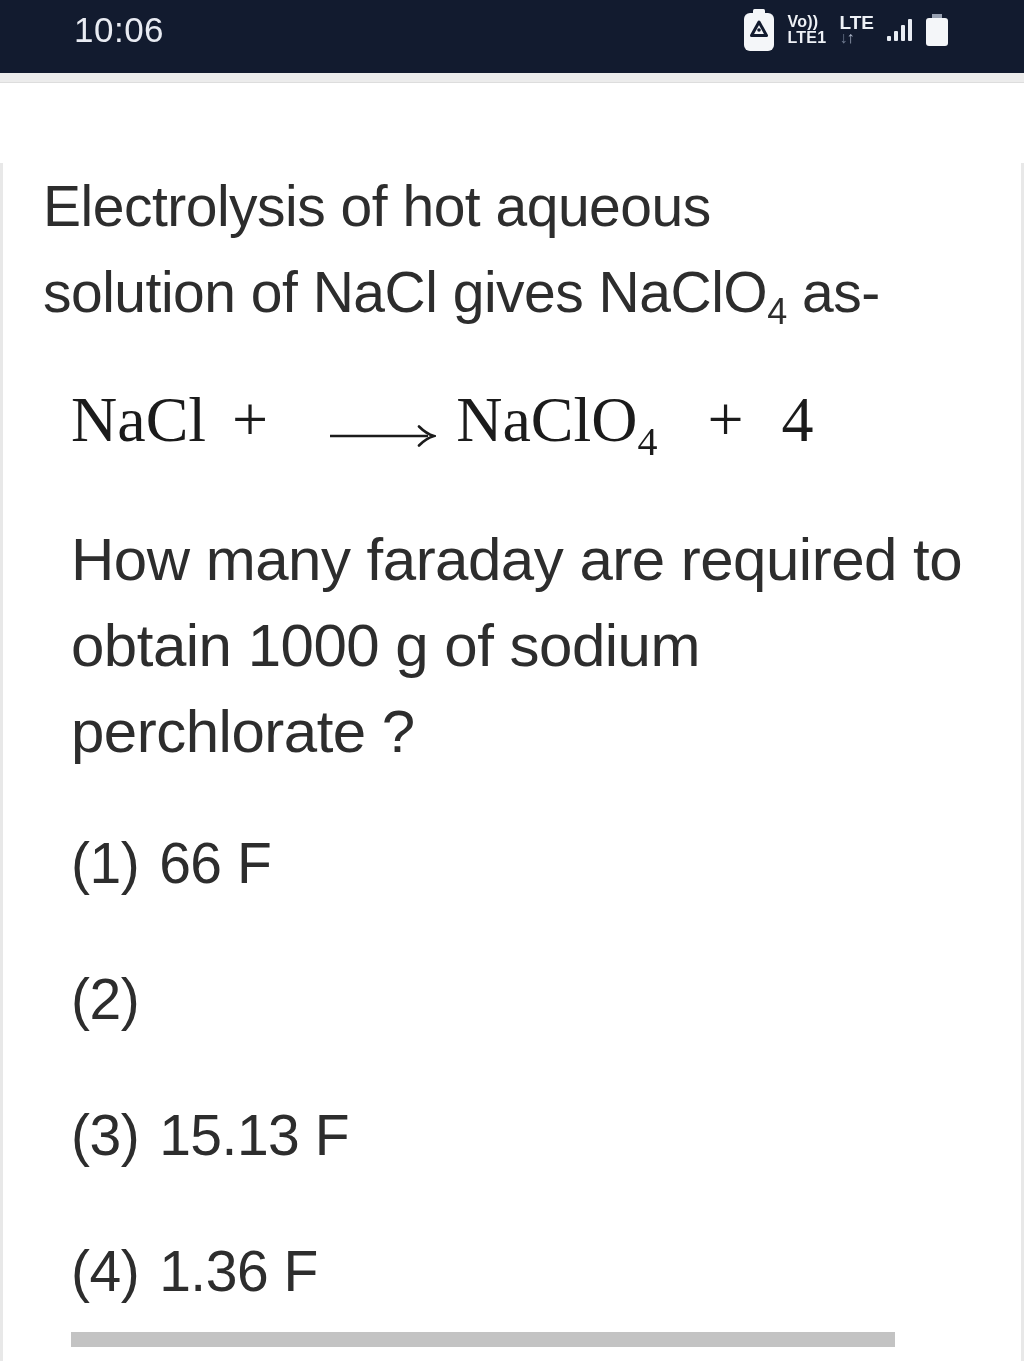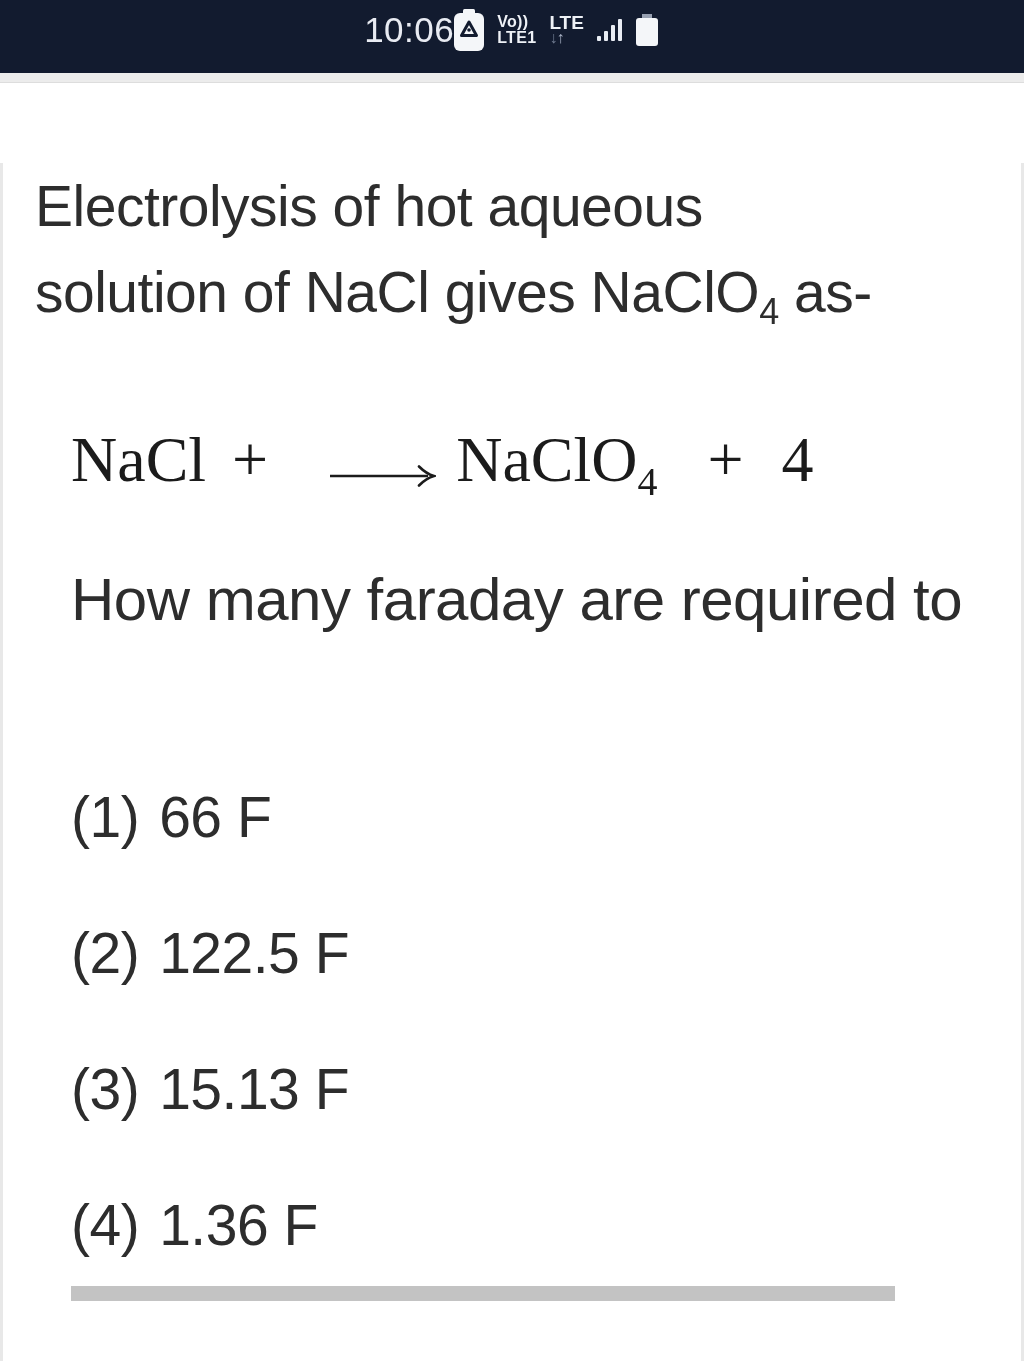--- a/index.html
+++ b/index.html
@@ -8,21 +8,21 @@
     background:#ffffff;
     font-family:"Liberation Sans", sans-serif;
     overflow:hidden;
     position:relative;
   }
   
   .statusbar {
     height:73px;
     background:#121b2f;
     display:flex;
-    justify-content:center;
+    justify-content:space-between;
     align-items:center;
     padding:0 76px 13px 74px;
     box-sizing:border-box;
   }
   .time {
     color:#e8ebf2;
     font-size:35px;
     letter-spacing:0.5px;
   }
   .status-icons { display:flex; align-items:center; gap:13px; }
@@ -42,29 +42,29 @@
   .gap-strip { height:9px; background:#ececec; border-bottom:1px solid #dddddd; }
   
   .page {
     background:#ffffff;
     border-left:3px solid #e8e8e8;
     border-right:3px solid #e8e8e8;
     box-sizing:border-box;
     height:1279px;
   }
   .intro {
-    margin:80px 40px 0 32px;
+    margin:80px 40px 0 40px;
     font-size:57px;
     line-height:86px;
     color:#2d2d2d;
     letter-spacing:-0.5px;
   }
   .intro sub, .qtext sub { font-size:36px; }
   .equation {
-    margin:68px 0 0 68px;
+    margin:28px 0 0 68px;
     font-family:"Liberation Serif", serif;
     font-size:64px;
     color:#1b1b1b;
     display:flex;
     align-items:baseline;
     white-space:nowrap;
   }
   .equation sub { font-size:40px; }
   .eq-plus  { margin:0 26px; }
   .eq-arrow { margin:0 20px 0 34px; align-self:center; transform:translateY(4px); }
@@ -150,30 +150,29 @@
         <svg width="108" height="26" viewBox="0 0 108 26">
           <line x1="2" y1="13" x2="100" y2="13" stroke="#1b1b1b" stroke-width="2.6"></line>
           <path d="M91 3.5 Q98.5 11 106 13 Q98.5 15 91 22.5" fill="none" stroke="#1b1b1b" stroke-width="2.6" stroke-linecap="round"></path>
         </svg>
       </span>
       <span><span>NaClO</span><sub>4</sub></span>
       <span class="eq-plus2">+</span>
       <span class="eq-tail">4</span>
     </div>
 
-    <p class="qtext"><span>How many faraday are required to</span><br><br></p>
+    <p class="qtext"><span>How many faraday are required to</span><br><span>obtain 1000 g of sodium</span><br><span>perchlorate ?</span></p>
 
     <div class="options">
       <div class="option">
         <span class="opt-label">(1)</span>
         <span class="opt-value">66 F</span>
       </div>
       <div class="option">
         <span class="opt-label">(2)</span>
-        <span class="opt-value">122.5 F</span>
       </div>
       <div class="option">
         <span class="opt-label">(3)</span>
         <span class="opt-value">15.13 F</span>
       </div>
       <div class="option">
         <span class="opt-label">(4)</span>
         <span class="opt-value">1.36 F</span>
       </div>
     </div>

